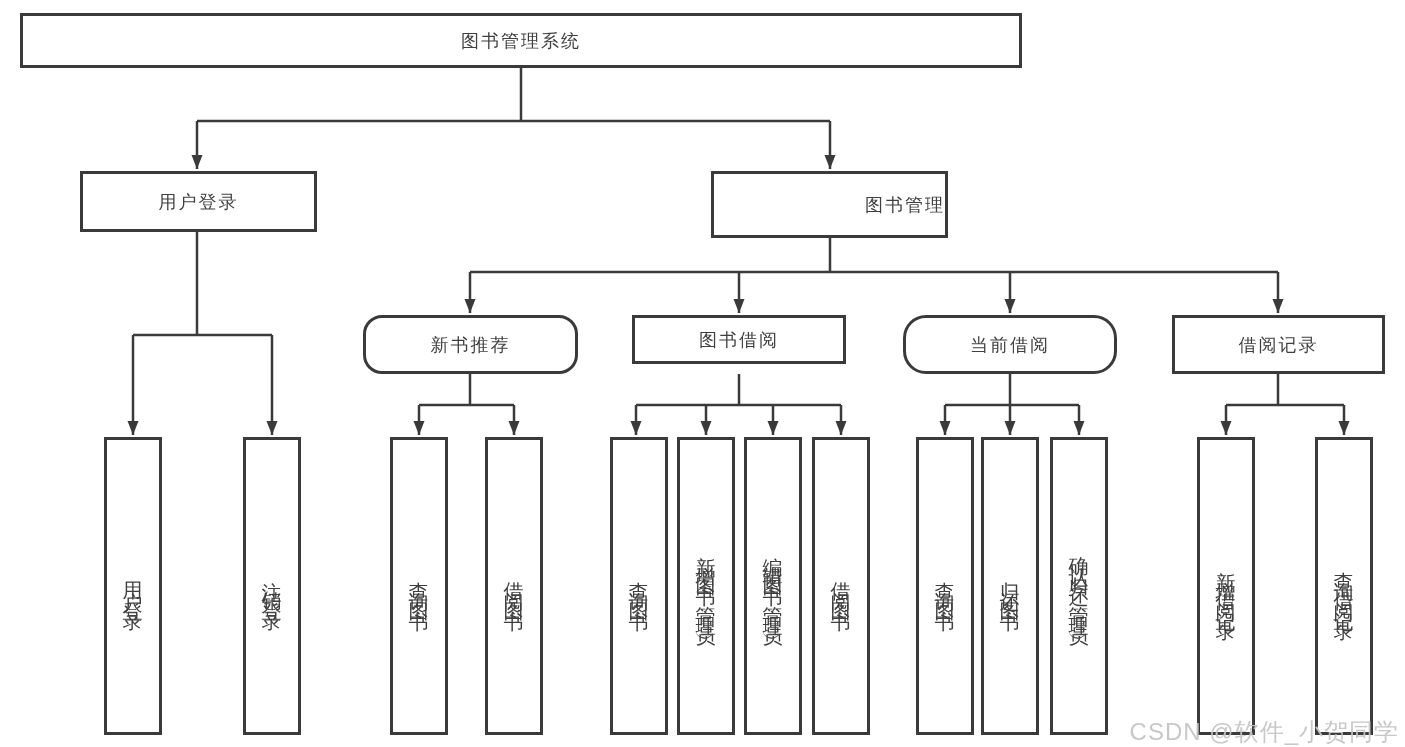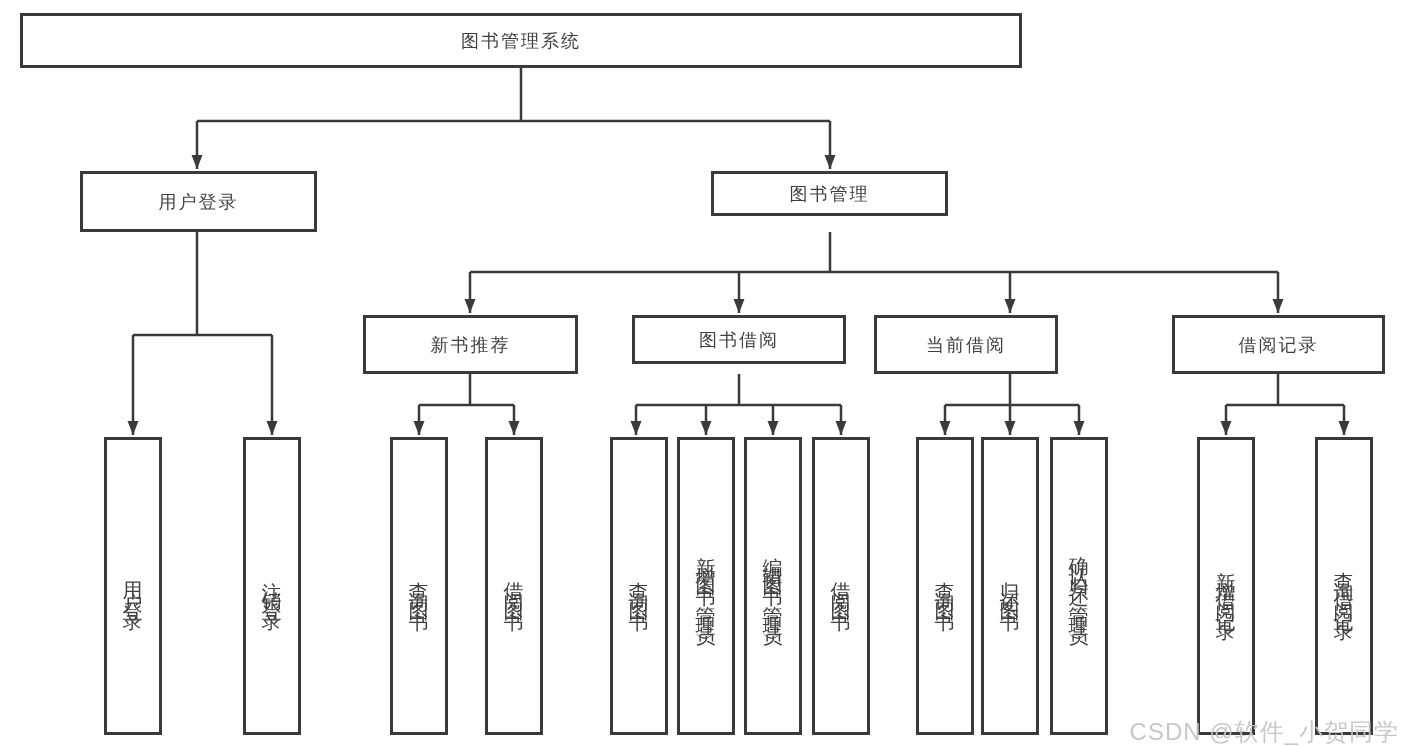--- a/index.html
+++ b/index.html
@@ -38,24 +38,24 @@
     text-orientation: mixed;
     font-size: 20px;
     letter-spacing: 10px;
     line-height: 1;
     color: #3f3f3f;
     white-space: nowrap;
   }
   
   .n-root   { left: 20px;   top: 13px;  width: 1002px; height: 55px; }
   .n-login  { left: 80px;   top: 171px; width: 237px;  height: 61px; }
-  .n-mgmt   { left: 711px;  top: 171px; width: 237px;  height: 45px; }
-  .n-newbk  { left: 363px;  top: 315px; width: 215px;  height: 59px; }
+  .n-mgmt   { left: 711px;  top: 171px; width: 237px;  height: 67px; justify-content: flex-end; }
+  .n-newbk  { left: 363px;  top: 315px; width: 215px;  height: 59px; border-radius: 19px; }
   .n-borrow { left: 632px;  top: 315px; width: 214px;  height: 49px; }
-  .n-cur    { left: 874px;  top: 315px; width: 184px;  height: 59px; }
+  .n-cur    { left: 903px;  top: 315px; width: 214px;  height: 59px; border-radius: 23px; }
   .n-rec    { left: 1172px; top: 315px; width: 213px;  height: 59px; }
   .leaf     { top: 437px; width: 58px; height: 298px; }
   .lf-1  { left: 104px; }
   .lf-2  { left: 243px; }
   .lf-3  { left: 390px; }
   .lf-4  { left: 485px; }
   .lf-5  { left: 610px; }
   .lf-6  { left: 677px; }
   .lf-7  { left: 744px; }
   .lf-8  { left: 812px; }

